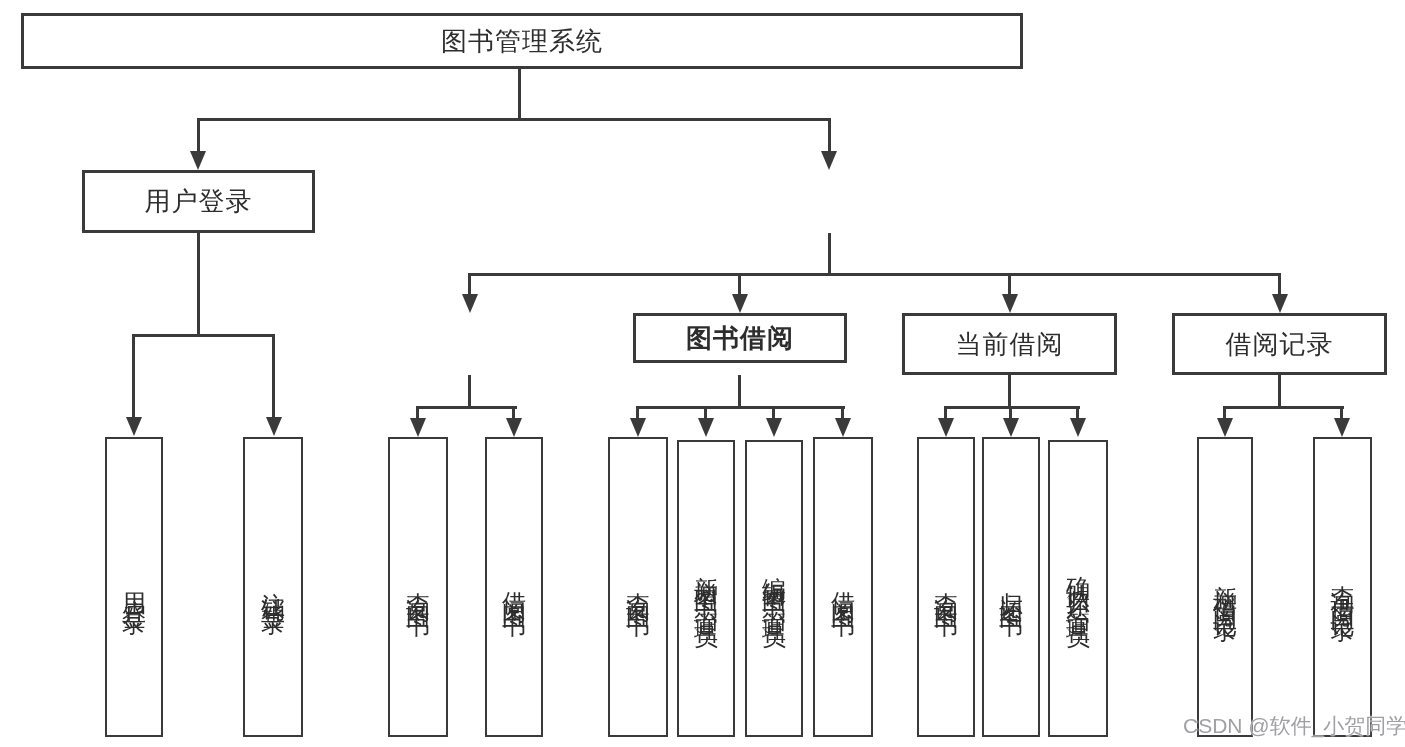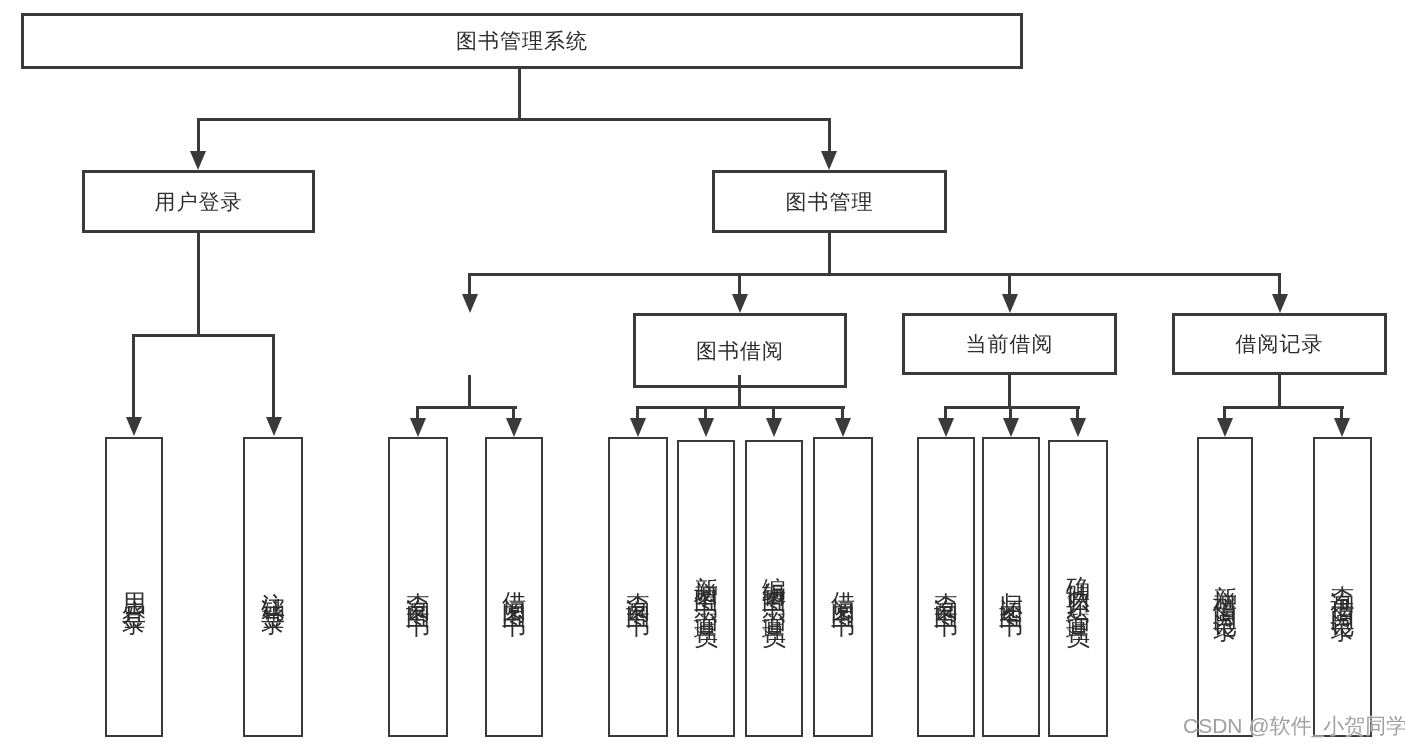--- a/index.html
+++ b/index.html
@@ -15,21 +15,21 @@
   .box {
     position: absolute;
     box-sizing: border-box;
     background: #ffffff;
     border: 3px solid var(--line, #3a3a3a);
     display: flex;
     align-items: center;
     justify-content: center;
     text-align: center;
   }
-  .hlabel { font-size: 21px; letter-spacing: 1px; }
+  .hlabel { font-size: 26px; letter-spacing: 1px; }
   .vbox { border-width: 2.5px; }
   .vlabel {
     writing-mode: vertical-rl;
     text-orientation: mixed;
     font-size: 24px;
     letter-spacing: 7px;
     line-height: 1;
   }
   .ln { position: absolute; background: var(--line, #3a3a3a); }
   .arr {
@@ -62,43 +62,40 @@
   <div class="ln" style="left:518px; top:66px; width:3px; height:55px;"></div>
   <div class="ln" style="left:197px; top:118px; width:634px; height:3px;"></div>
   <div class="ln" style="left:197px; top:118px; width:3px; height:35px;"></div>
   <div class="arr" style="left:190px; top:151px;"></div>
   <div class="ln" style="left:828px; top:118px; width:3px; height:35px;"></div>
   <div class="arr" style="left:821px; top:151px;"></div>
 
   <div class="box" style="left:82px; top:170px; width:233px; height:63px;">
     <span class="hlabel">用户登录</span>
   </div>
-  <div class="box" style="left:712px; top:170px; width:235px; height:63px;">
-    <span class="hlabel">图书管理</span>
-  </div>
 
   <div class="ln" style="left:197px; top:233px; width:3px; height:104px;"></div>
   <div class="ln" style="left:132px; top:334px; width:143px; height:3px;"></div>
   <div class="ln" style="left:132px; top:334px; width:3px; height:84px;"></div>
   <div class="arr" style="left:126px; top:417px;"></div>
   <div class="ln" style="left:272px; top:334px; width:3px; height:84px;"></div>
   <div class="arr" style="left:266px; top:417px;"></div>
 
   <div class="ln" style="left:828px; top:233px; width:3px; height:43px;"></div>
   <div class="ln" style="left:468px; top:273px; width:813px; height:3px;"></div>
   <div class="ln" style="left:468px; top:273px; width:3px; height:24px;"></div>
   <div class="arr" style="left:462px; top:294px;"></div>
   <div class="ln" style="left:738px; top:273px; width:3px; height:24px;"></div>
   <div class="arr" style="left:732px; top:294px;"></div>
   <div class="ln" style="left:1008px; top:273px; width:3px; height:24px;"></div>
   <div class="arr" style="left:1002px; top:294px;"></div>
   <div class="ln" style="left:1278px; top:273px; width:3px; height:24px;"></div>
   <div class="arr" style="left:1272px; top:294px;"></div>
 
-  <div class="box" style="left:633px; top:313px; width:214px; height:75px;">
+  <div class="box" style="left:633px; top:313px; width:214px; height:50px;font-weight:bold;">
     <span class="hlabel">图书借阅</span>
   </div>
   <div class="box" style="left:902px; top:313px; width:215px; height:62px;">
     <span class="hlabel">当前借阅</span>
   </div>
   <div class="box" style="left:1172px; top:313px; width:215px; height:62px;">
     <span class="hlabel">借阅记录</span>
   </div>
 
   <div class="ln" style="left:468px; top:375px; width:3px; height:34px;"></div>

